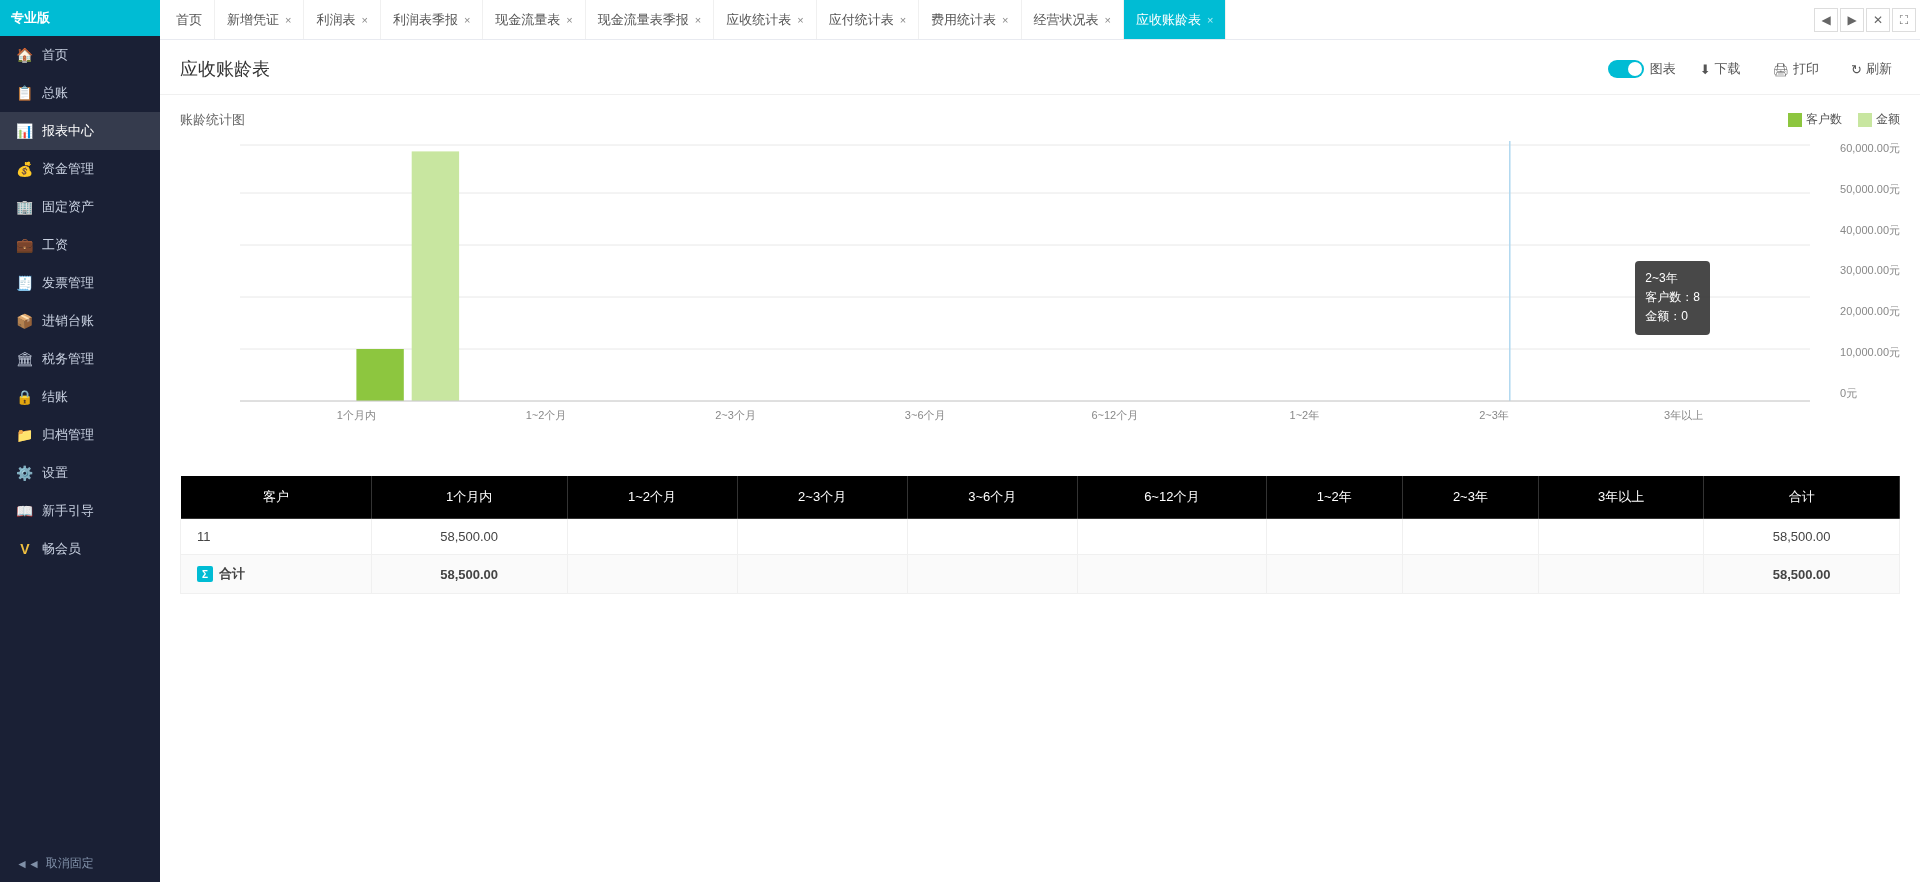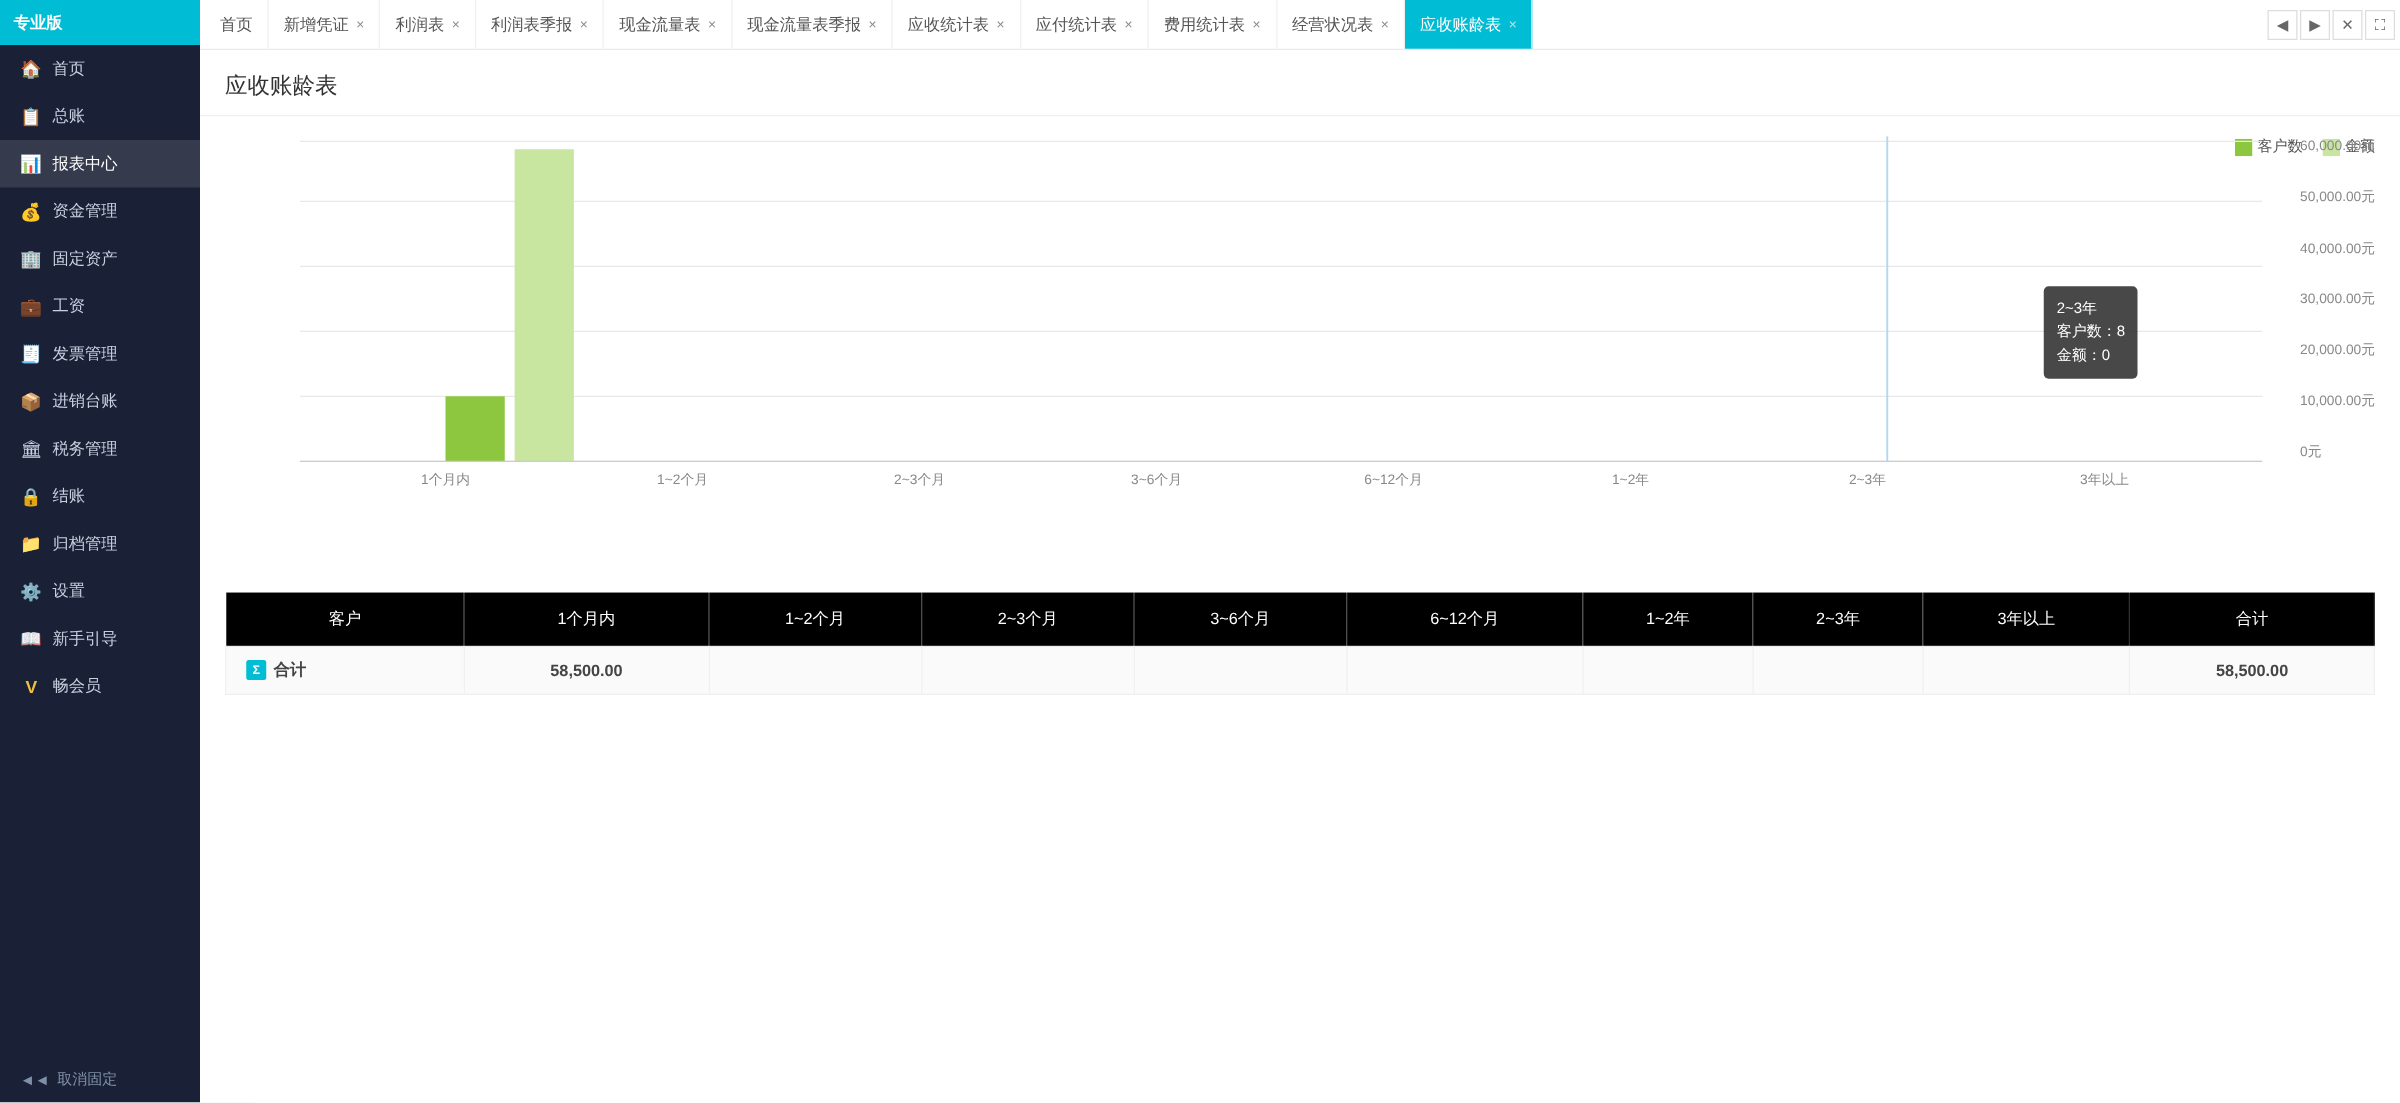--- a/index.html
+++ b/index.html
@@ -385,23 +385,42 @@
       <button>▶</button>
       <button>✕</button>
       <button>⛶</button>
     </div>
   </div>
 
   <div class="page-content">
 
     <div class="page-header">
       <h2 class="page-title">应收账龄表</h2>
+      <div class="page-actions">
+        <div class="toggle-switch">
+          <div class="toggle"></div>
+          <span>图表</span>
+        </div>
+        <div class="action-btn">
+          <span>⬇</span>
+          <span>下载</span>
+        </div>
+        <div class="action-btn">
+          <span>🖨</span>
+          <span>打印</span>
+        </div>
+        <div class="action-btn">
+          <span>↻</span>
+          <span>刷新</span>
+        </div>
+      </div>
     </div>
 
     <div class="chart-area">
+      <div class="chart-title">账龄统计图</div>
 
       <div class="chart-legend">
         <div class="legend-item">
           <svg width="14" height="14">
               <rect width="14" height="14" fill="#8dc63f"></rect>
             </svg>
           <span>客户数</span>
         </div>
         <div class="legend-item">
           <svg width="14" height="14">
@@ -475,20 +494,32 @@
             <th>2~3个月</th>
             <th>3~6个月</th>
             <th>6~12个月</th>
             <th>1~2年</th>
             <th>2~3年</th>
             <th>3年以上</th>
             <th>合计</th>
           </tr>
         </thead>
         <tbody>
+          <tr class="table-row">
+            <td>11</td>
+            <td>58,500.00</td>
+            <td></td>
+            <td></td>
+            <td></td>
+            <td></td>
+            <td></td>
+            <td></td>
+            <td></td>
+            <td>58,500.00</td>
+          </tr>
           <tr class="total-row">
             <td>
               <span class="total-label">
                 <span class="total-icon">Σ</span>
                 <span>合计</span>
               </span>
             </td>
             <td>58,500.00</td>
             <td></td>
             <td></td>

